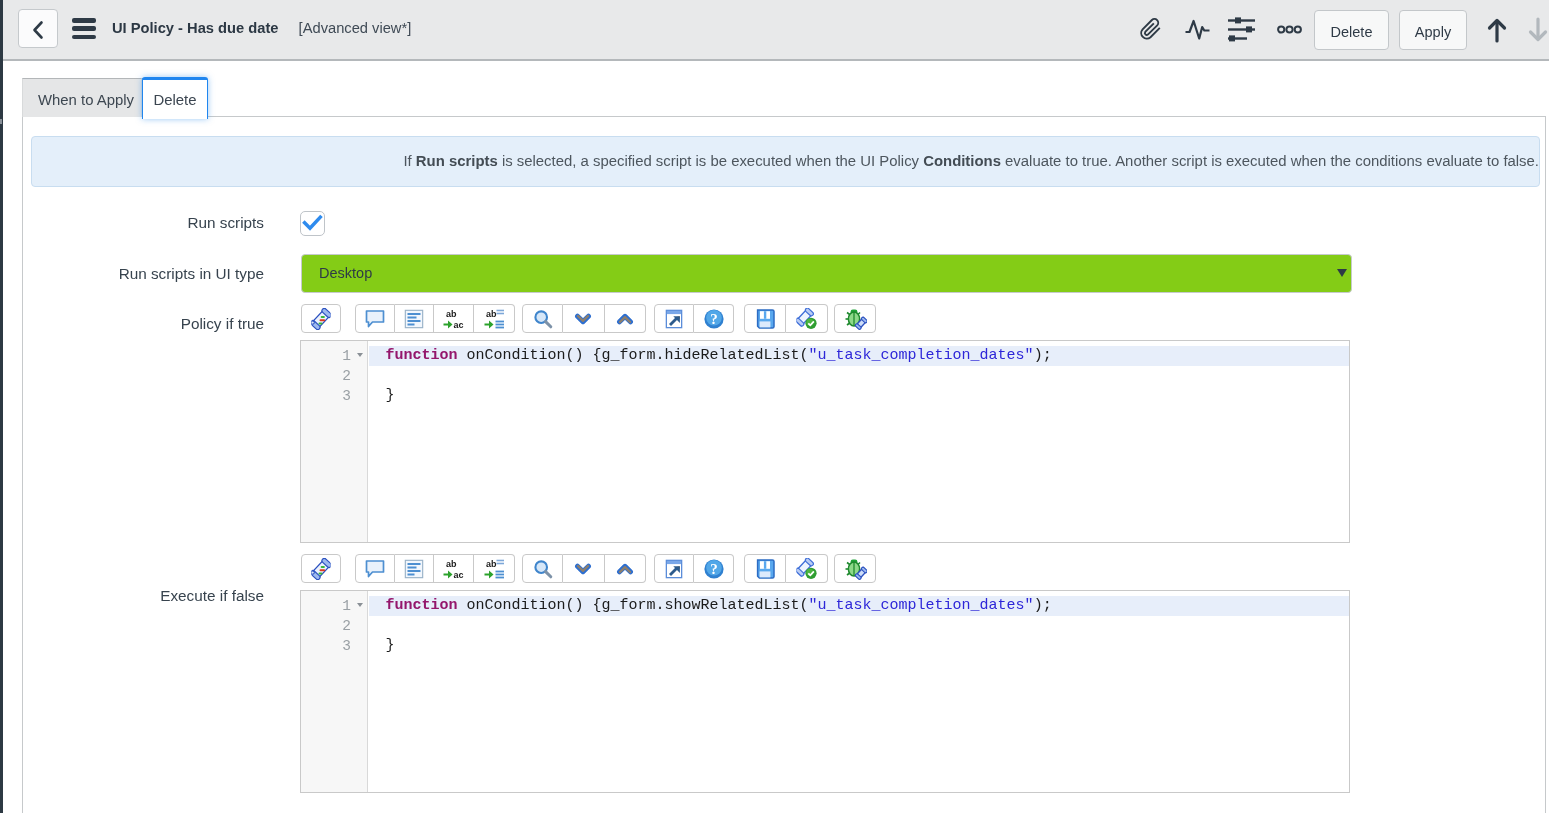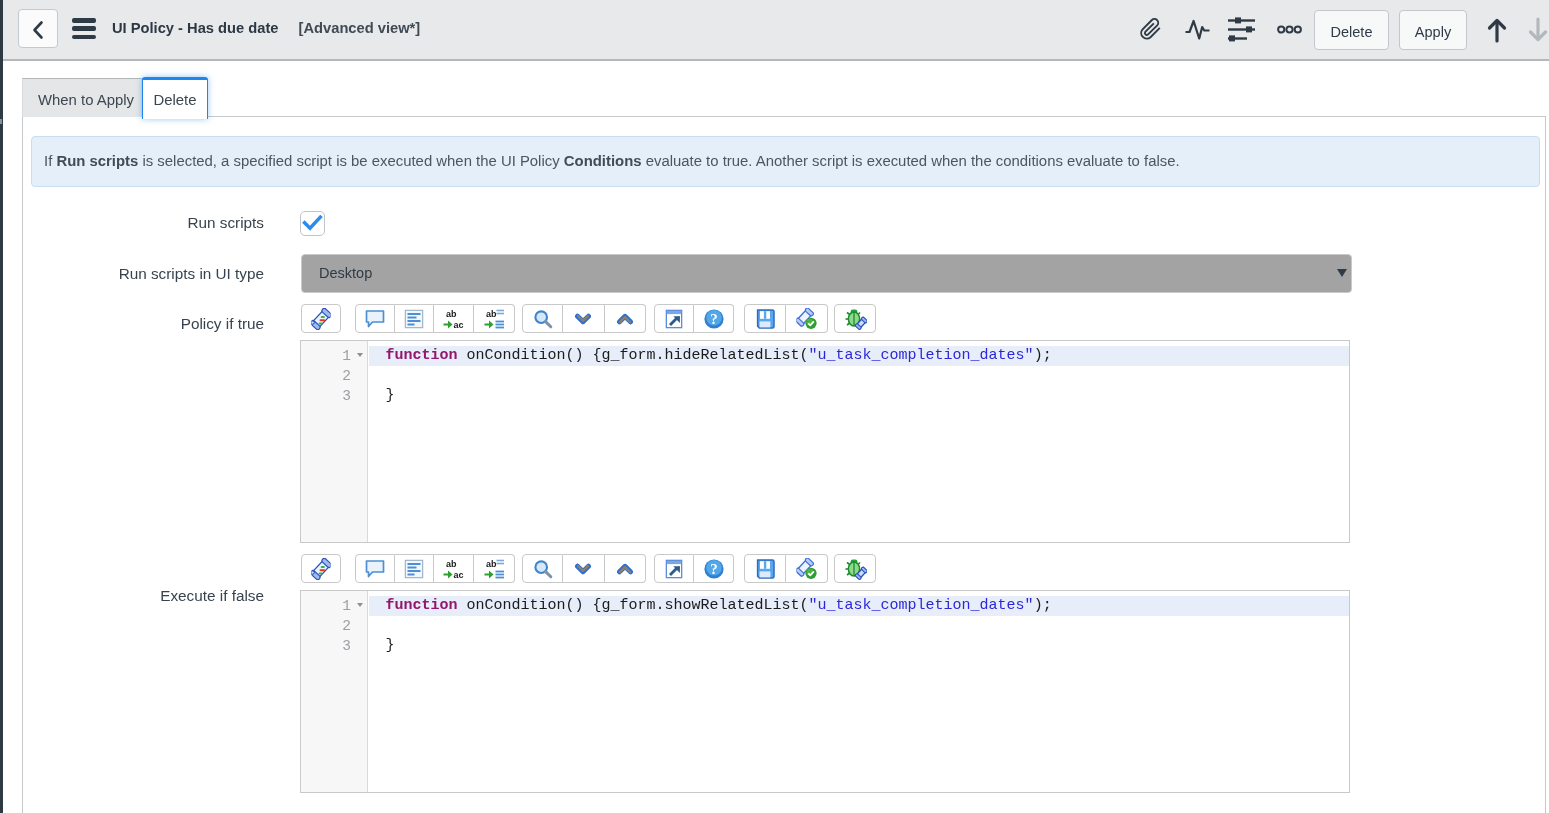--- a/index.html
+++ b/index.html
@@ -10,48 +10,48 @@
 #strip { left:0; top:0; width:3px; height:813px; background:#2d3943; }
 #notch { left:0; top:119px; width:2px; height:5px; background:#8a9199; }
 #header { left:3px; top:0; width:1546px; height:61px; background:#e8e9ea;
   border-bottom:2px solid #b4b8bb; }
 #backbtn { left:18px; top:9px; width:40px; height:39px; background:#fbfbfc;
   border:1px solid #c5c9cc; border-radius:4px; }
 #backbtn svg { position:absolute; left:8px; top:7px; }
 .hbar { left:72px; width:24px; height:4.6px; border-radius:2px; background:#2e3a46; }
 #title { left:112px; top:0; height:57px; line-height:57px; font-size:14.7px;
   color:#2c3844; font-weight:bold; white-space:pre; }
-#title .lt { font-weight:bold; color:#3f4a55;padding-left:16px; }
+#title .lt { font-weight:normal; color:#3f4a55;padding-left:16px; }
 .hicon { top:0; }
 #btn-update { left:1314px; top:10px; width:75px; height:40px; }
 #btn-delete { left:1399px; top:10px; width:68px; height:40px; }
 .hbtn { background:#f7f8f8; border:1px solid #c3c7ca; border-radius:4px;
   font-size:14.5px; color:#2e3a46; text-align:center; line-height:43px; }
 
 #tab1 { left:22px; top:78px; width:120px; height:39px; background:#e5e6e7;
   border:1px solid #d8dadb; border-top:1px solid #b3b6b8; border-bottom:none; color:#3d4751; font-size:14.9px;
   text-align:center; line-height:43px;padding-left:8px; }
 #tab2 { left:142px; top:77px; width:66px; height:42px; background:#fff;
   border:1.5px solid #2086ef; border-top:3.5px solid #2086ef; border-bottom:none;
   border-radius:3px 3px 0 0; box-shadow:0 0 6px rgba(54,146,236,.5);
   color:#3b4550; font-size:14.9px; text-align:center; line-height:41px; z-index:5; }
 #tab2mask { left:144px; top:114px; width:62px; height:5px; background:#fff; z-index:6; }
 #pane-top { left:22px; top:116px; width:1524px; height:1px; background:#c6c9cb; }
 #pane-left { left:22px; top:116px; width:1px; height:697px; background:#c6c9cb; }
 #pane-right { left:1545px; top:116px; width:1px; height:697px; background:#c6c9cb; }
 
 #infobox { left:31px; top:136px; width:1509px; height:51px; background:#e4effa;
   border:1px solid #c8ddf0; border-radius:4px; color:#4d565e; font-size:14.9px;
-  line-height:49px; padding-left:12px; white-space:pre; }
+  line-height:49px; padding-left:12px; white-space:pre;text-align:right; }
 #infobox b { color:#434c54; }
 
 .lbl { width:244px; text-align:right; font-size:15.3px; color:#37434e; }
 #cb { left:300px; top:211px; width:25px; height:25px; background:#fff;
   border:1px solid #bfc4c9; border-radius:5px; }
-#sel { left:301px; top:254px; width:1051px; height:39px; background:#a3a3a3;
+#sel { left:301px; top:254px; width:1051px; height:39px; background:#84cc16;
   border:1px solid #c6cacd; border-radius:4px; font-size:14.5px; color:#2e3a46;
   line-height:37px; padding-left:17px; }
 #selarr { left:1337px; top:269px; width:0; height:0; border-left:5.5px solid transparent;
   border-right:5.5px solid transparent; border-top:8px solid #2e3a46; }
 
 .tbtn { position:absolute; top:0; height:29px; background:#fff;
   border:1px solid #c9c9c9; }
 .tbtn svg { position:absolute; left:50%; top:50%; transform:translate(-50%,-50%); }
 
 .editor { width:1050px; height:203px; background:#fff; border:1px solid #c9c9c9; }

